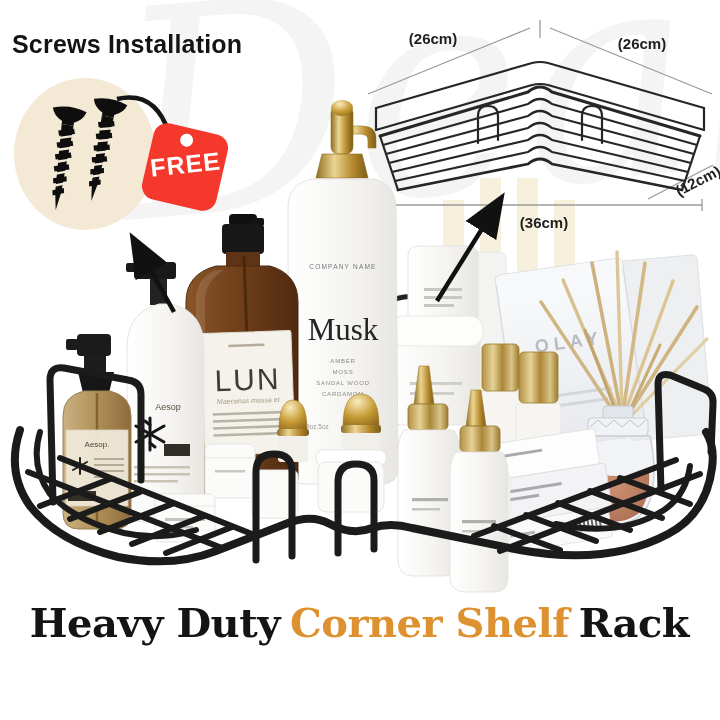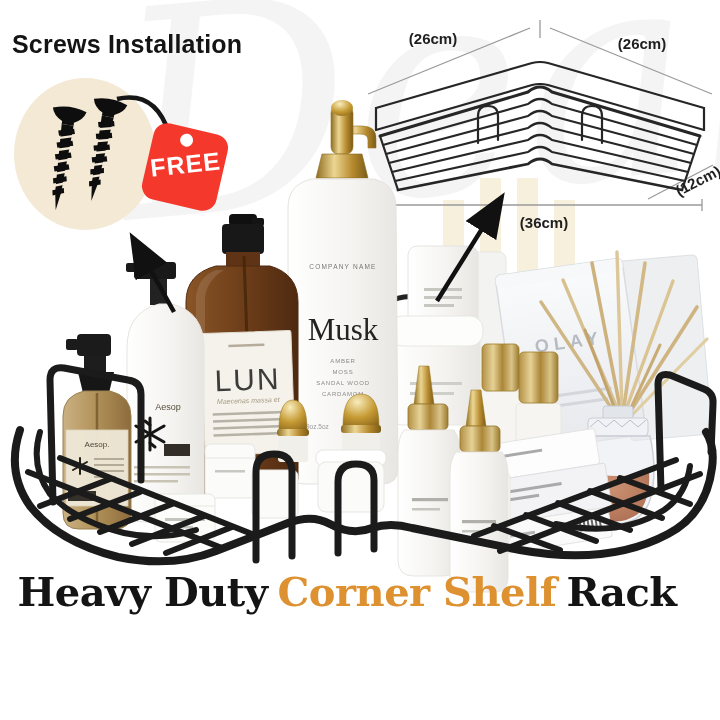--- a/index.html
+++ b/index.html
@@ -27,21 +27,21 @@
   .dim{position:absolute;font-size:15px;font-weight:bold;color:#1f1f1f;text-align:center;
        white-space:nowrap;}
   #dim-left{left:30px;top:22px;width:86px;}
   #dim-right{left:239px;top:27px;width:86px;}
   #dim-width{left:141px;top:176px;width:86px;margin-top:30px;}
   #dim-depth{left:298px;top:164px;width:80px;transform:rotate(-27deg);}
   
   #photo-svg{left:0;top:0;z-index:3;}
   #overlay-svg{left:0;top:0;z-index:5;pointer-events:none;}
   
-  #footer{left:0;top:568px;width:694px;text-align:center;z-index:6;
+  #footer{left:0;top:599px;width:694px;text-align:right;z-index:6;
           font-family:"DejaVu Serif",serif;font-weight:bold;font-size:40px;color:#141414;
           letter-spacing:-0.5px;white-space:nowrap;}
   #footer .orange{color:#DD9130;}
   #footer span{padding:0 5px;}
 </style>
 </head>
 <body>
 
 <div id="canvas">
 

